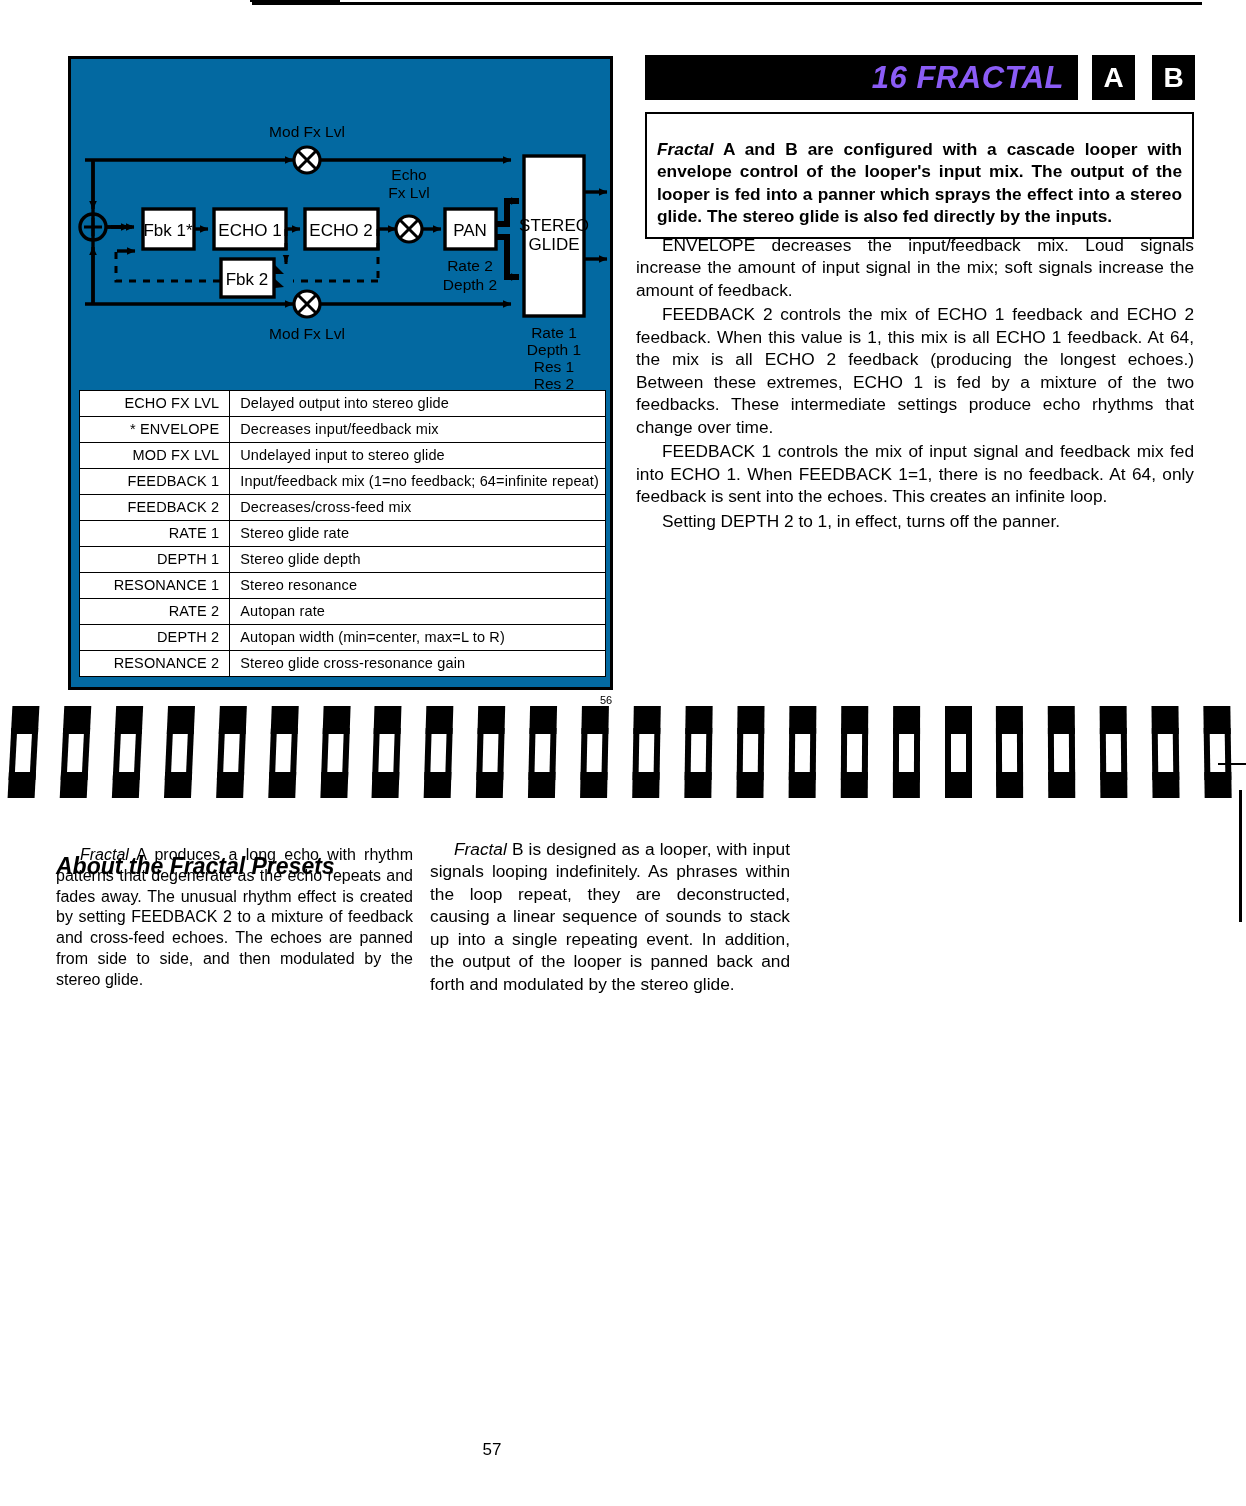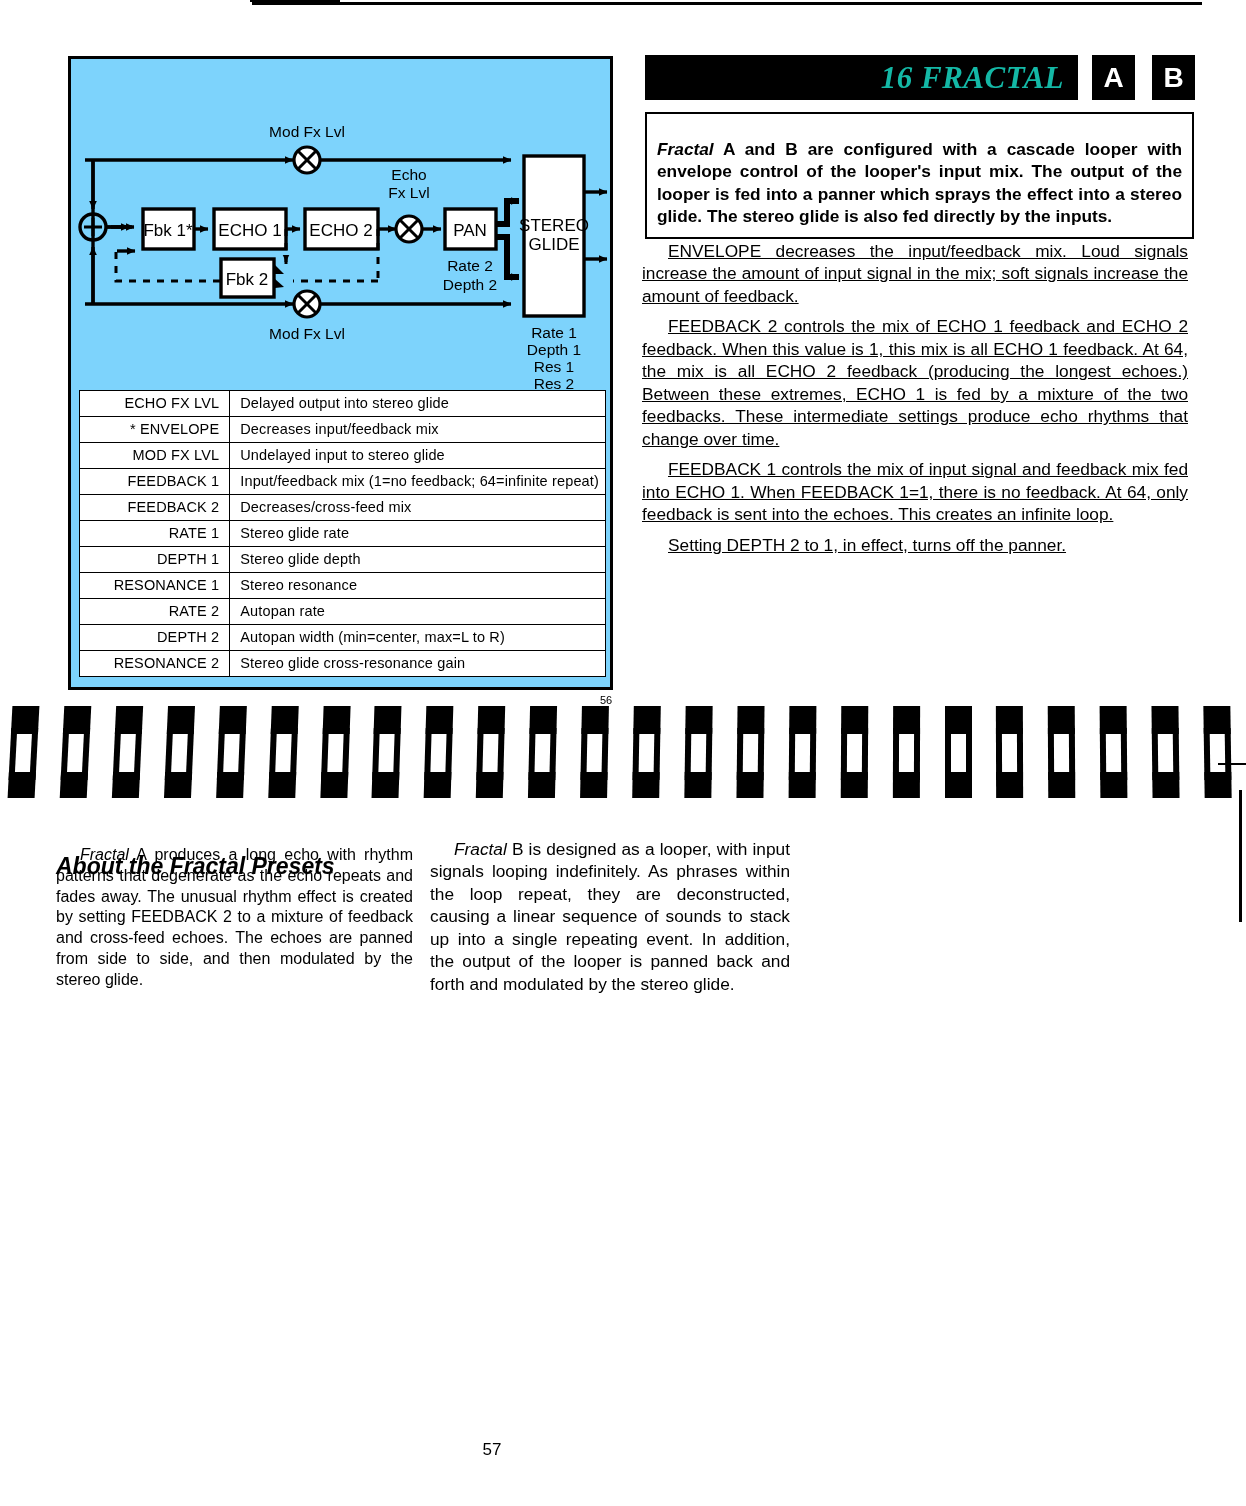--- a/index.html
+++ b/index.html
@@ -31,21 +31,21 @@
     position: absolute;
     left: -2px; top: -2px; width: 90px; height: 2px;
     background: #000;
   }
 
   
   #diagram-panel {
     left: 68px; top: 56px; width: 545px; height: 634px;
     border: 3px solid #000;
     box-sizing: border-box;
-    background: #7dd3fc;
+    background: #0369a1;
   }
 
   
   #diagram-svg {
     position: absolute;
     left: 0; top: 0;
     width: 545px; height: 330px;
   }
 
   
@@ -80,26 +80,25 @@
   #title-bar {
     left: 645px; top: 55px; width: 433px; height: 45px;
     background: #000;
     display: flex;
     align-items: center;
     justify-content: flex-end;
     box-sizing: border-box;
     padding-right: 14px;
   }
   #title-bar .title-text {
-    color: #14b8a6;
+    color: #8b5cf6;
     font-style: italic;
     font-weight: bold;
     font-size: 31px;
     letter-spacing: 0.5px;
-    font-family: Liberation Serif, serif;
   }
   .variant-badge {
     top: 55px; width: 43px; height: 45px;
     background: #000;
     color: #fff;
     font-weight: bold;
     font-size: 28px;
     display: flex;
     align-items: center;
     justify-content: center;
@@ -118,21 +117,21 @@
     text-align: justify;
   }
   #intro-box .it { font-style: italic; }
 
   #body-copy {
     left: 634px; top: 232px; width: 562px;
     font-size: 17.3px;
     line-height: 1.30;
     text-align: justify;
   }
-  #body-copy p { margin: 8px; text-indent: 26px; text-decoration: underline; }
+  #body-copy p { margin: 2px; text-indent: 26px; }
 
   
   #spiral {
     left: 0px; top: 706px; width: 1246px; height: 100px;
   }
   .coil {
     position: absolute;
     top: 0;
     width: 27px;
     height: 92px;

